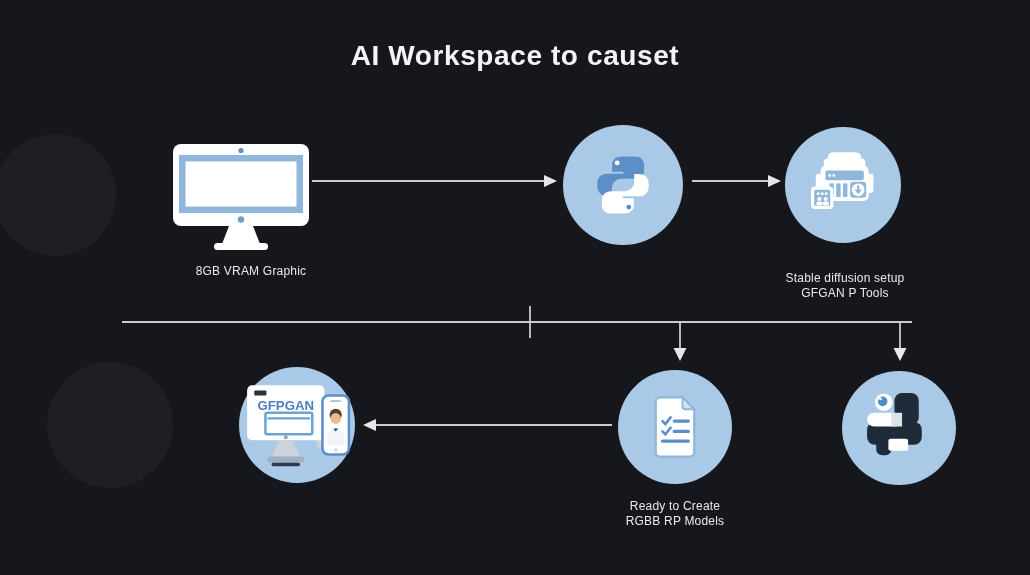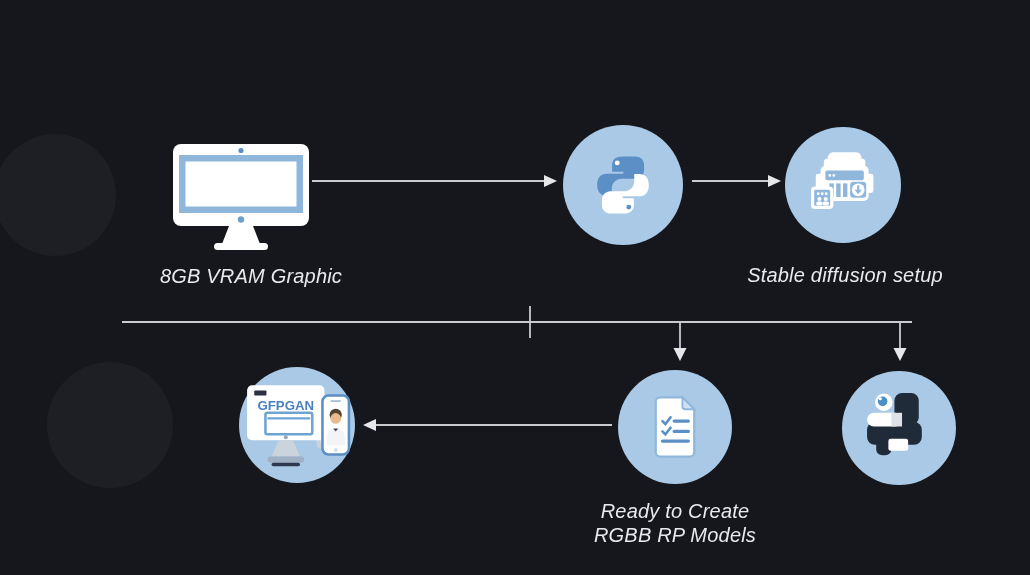--- a/index.html
+++ b/index.html
@@ -19,33 +19,34 @@
     position:absolute;left:0;top:40px;width:100%;margin:0;text-align:center;
     color:var(--title-text);font-size:28px;font-weight:bold;letter-spacing:.6px;
   }
   .connectors{position:absolute;left:0;top:0;width:1030px;height:575px;}
   .node-circle{
     position:absolute;border-radius:50%;background:var(--node-circle);
     display:flex;align-items:center;justify-content:center;
   }
   .icon-block{position:absolute;}
   .label{
-    position:absolute;color:var(--label-text);font-size:20px;line-height:1.22;
-    text-align:center;letter-spacing:.2px;font-style:italic;
+    position:absolute;color:var(--label-text);font-size:12px;line-height:1.22;
+    text-align:center;letter-spacing:.2px;
   }
   .label span{display:block;}
 </style>
 </head>
 <body>
 
 <div class="canvas">
 
   <div class="bg-circle" style="left:-6px;top:134px;width:122px;height:122px;"></div>
   <div class="bg-circle" style="left:47px;top:362px;width:126px;height:126px;"></div>
 
+  <h1 class="title">AI Workspace to causet</h1>
 
   <svg class="connectors" viewBox="0 0 1030 575">
     <g stroke="var(--connector)" stroke-width="1.8" fill="none">
       <line x1="312" y1="181" x2="545" y2="181"></line>
       <line x1="692" y1="181" x2="769" y2="181"></line>
       <line x1="122" y1="322" x2="912" y2="322" stroke-width="2"></line>
       <line x1="530" y1="306" x2="530" y2="338"></line>
       <line x1="680" y1="323" x2="680" y2="349"></line>
       <line x1="900" y1="322" x2="900" y2="349"></line>
       <line x1="376" y1="425" x2="612" y2="425"></line>
@@ -104,22 +105,23 @@
       <rect x="14" y="56" width="20" height="20" rx="2" fill="var(--icon-accent)"></rect>
       <circle cx="19" cy="61" r="1.8" fill="#ffffff"></circle>
       <circle cx="24" cy="61" r="1.8" fill="#ffffff"></circle>
       <circle cx="29" cy="61" r="1.8" fill="#ffffff"></circle>
       <circle cx="20.5" cy="67.5" r="2.6" fill="#ffffff"></circle>
       <rect x="16.5" y="70.5" width="8" height="5" rx="2.5" fill="#ffffff"></rect>
       <circle cx="28.5" cy="67.5" r="2.6" fill="#ffffff"></circle>
       <rect x="24.5" y="70.5" width="8" height="5" rx="2.5" fill="#ffffff"></rect>
     </svg>
   </div>
-  <div class="label" style="left:723px;top:263px;width:244px;">
+  <div class="label" style="left:723px;top:271px;width:244px;">
     <span>Stable diffusion setup</span>
+    <span>GFGAN P Tools</span>
   </div>
 
   <div class="node-circle" style="left:239px;top:367px;width:116px;height:116px;">
     <svg width="112" height="112" viewBox="0 0 110 110" style="overflow:visible">
 
       <rect x="74" y="30" width="27" height="48" rx="4" fill="#c9d3de"></rect>
       <rect x="77.5" y="34" width="20" height="38" fill="#dde5ee"></rect>
 
       <rect x="6" y="16" width="76" height="54" rx="5" fill="#ffffff"></rect>
       <rect x="13" y="21" width="12" height="5" rx="1" fill="#2b3140"></rect>

